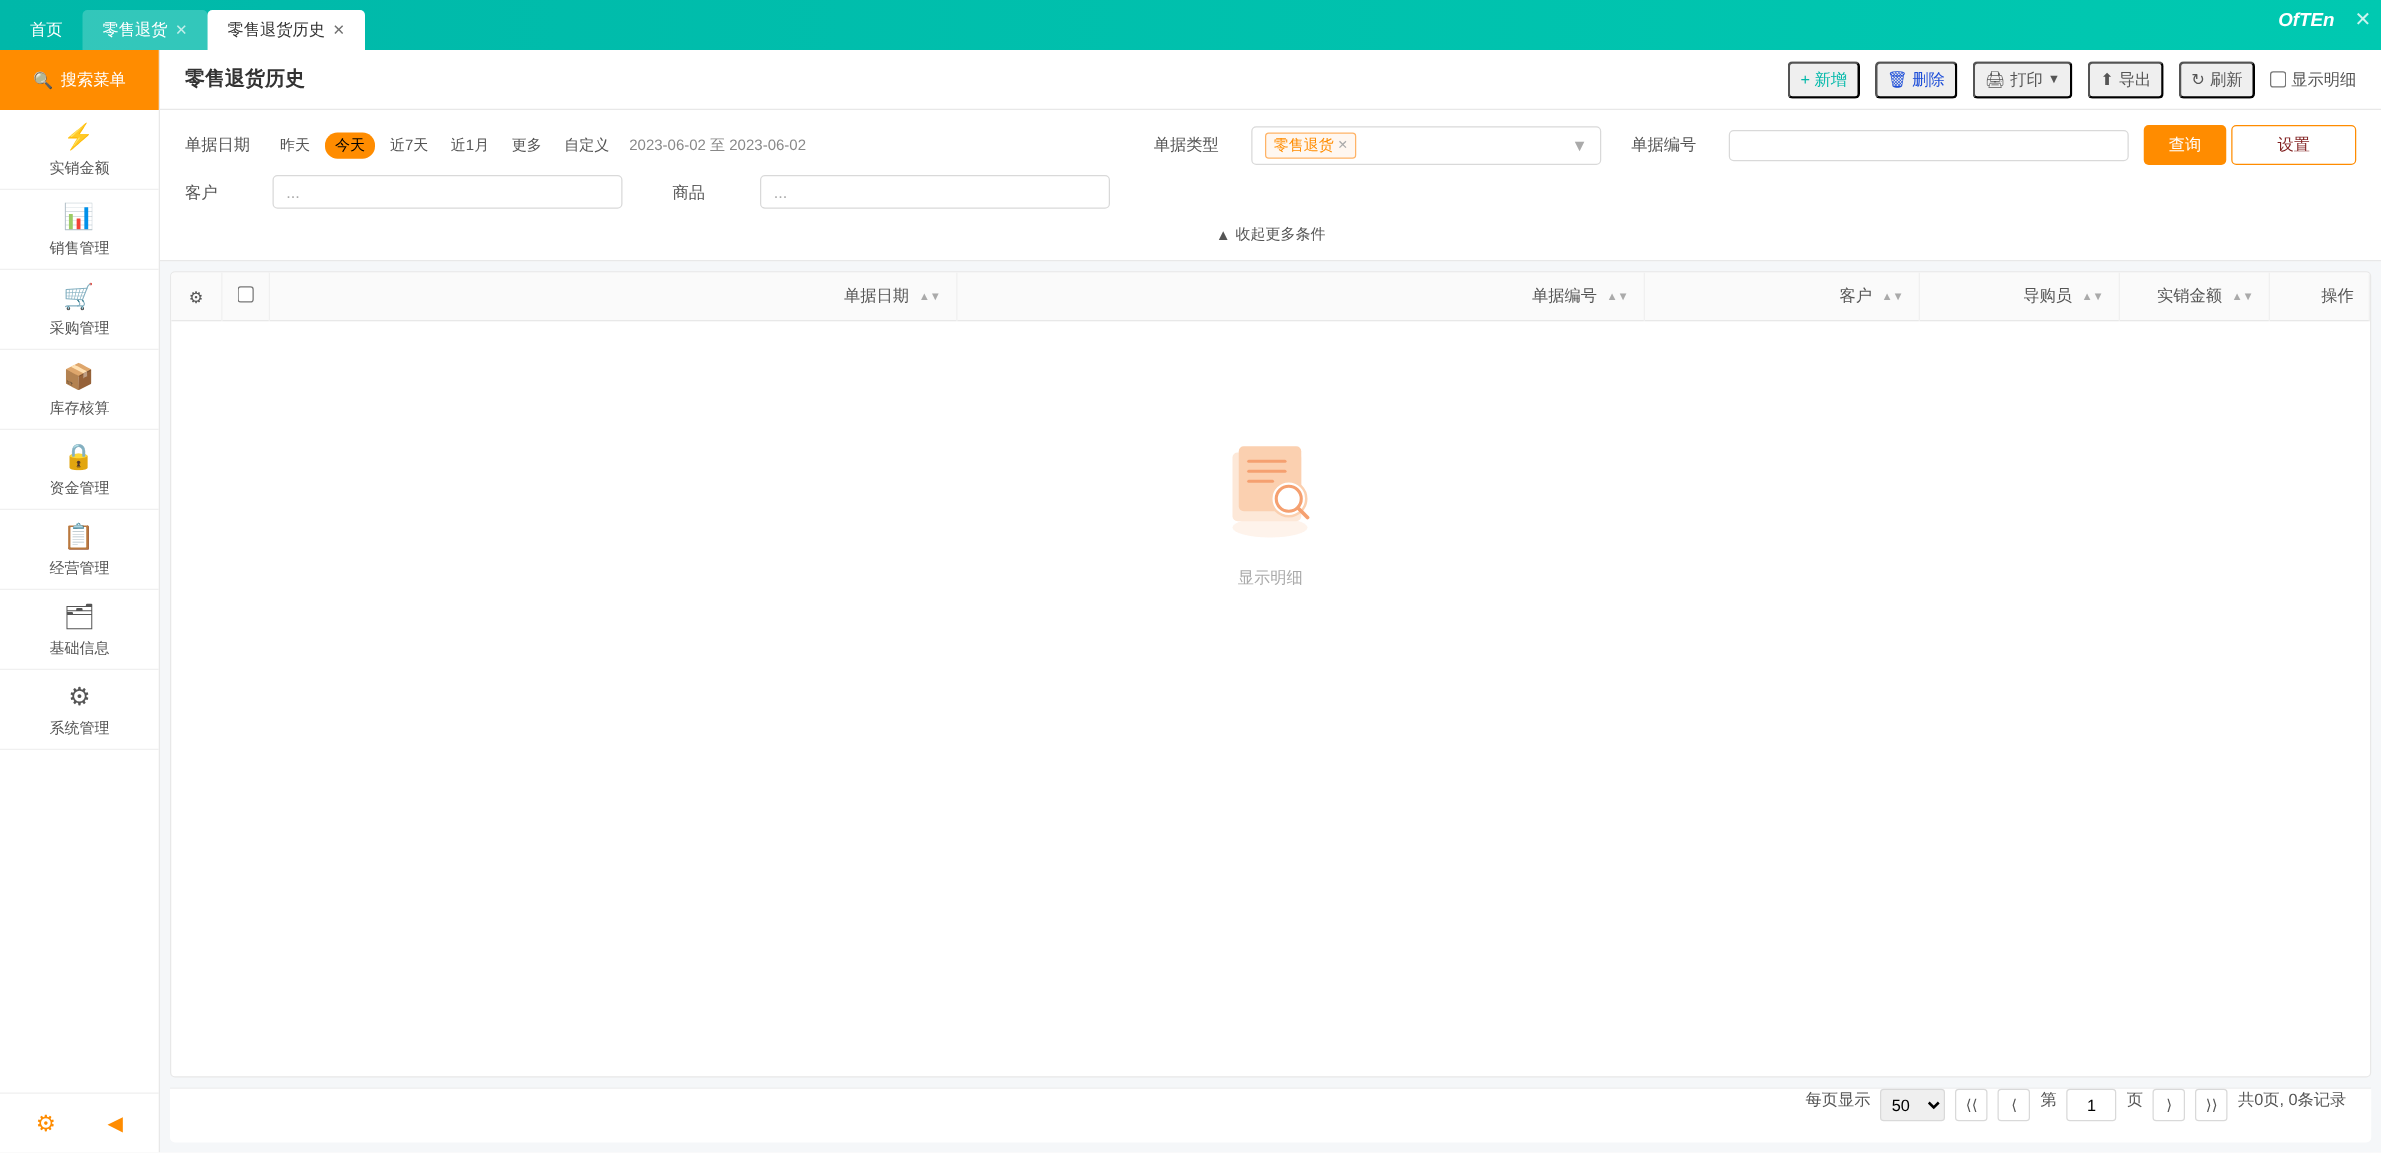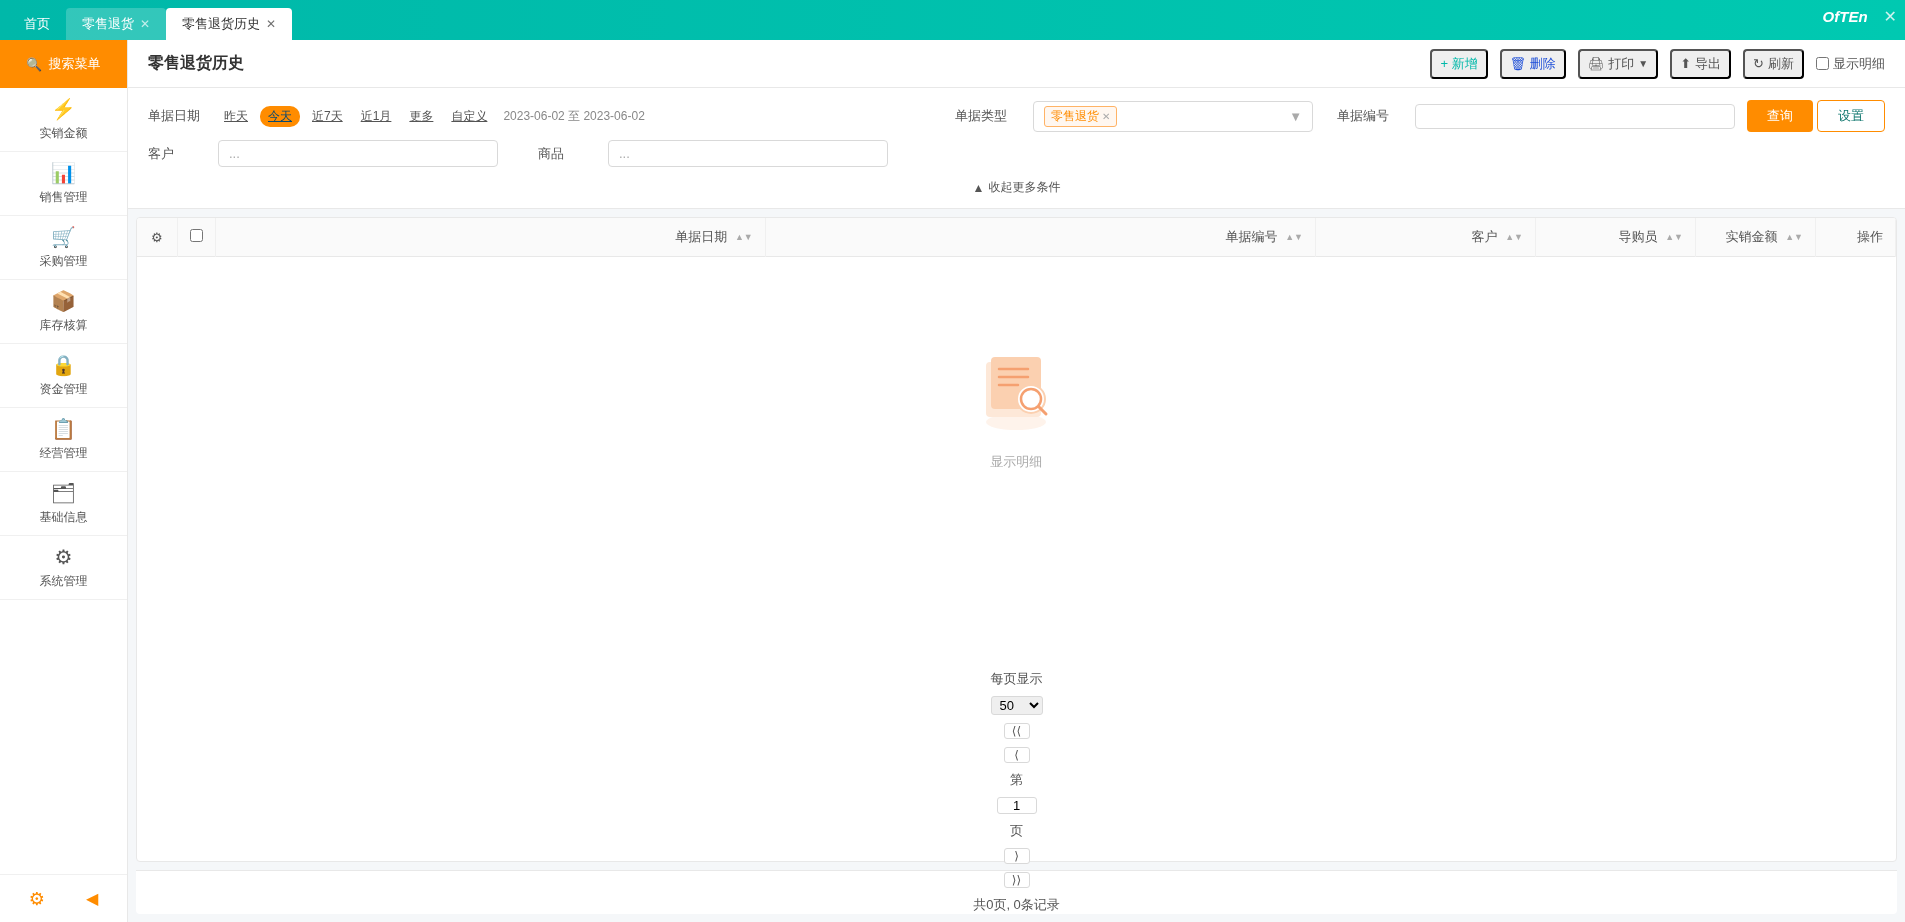--- a/index.html
+++ b/index.html
@@ -180,25 +180,24 @@
       align-items: center;
       gap: 6px;
       flex: 0 0 auto;
     }
     .date-btn {
       font-size: 12px;
       color: #555;
       cursor: pointer;
       padding: 2px 6px;
       border-radius: 3px;
-      text-decoration: underline;
     }
     .date-btn.active {
       background: #ff8c00;
-      color: #0c4a6e;
+      color: #000000;
       border-radius: 10px;
       padding: 2px 8px;
     }
     .date-range {
       font-size: 12px;
       color: #888;
       margin-left: 4px;
     }
     .filter-spacer { flex: 1; }
     .filter-type-label {
@@ -275,23 +274,23 @@
       background: #ff8c00;
       color: #fff;
       border: none;
       padding: 6px 20px;
       border-radius: 4px;
       font-size: 13px;
       cursor: pointer;
     }
     .btn-settings {
       background: #fff;
-      color: #0f766e;
+      color: #7f1d1d;
       border: 1px solid #ff8c00;
-      padding: 6px 20px;
+      padding: 6px 36px;
       border-radius: 4px;
       font-size: 13px;
       cursor: pointer;
     }
 
     
     .table-container {
       flex: 1;
       overflow: auto;
       background: #fff;
@@ -348,30 +347,29 @@
       width: 100px;
       height: 100px;
     }
 
     
     .pagination-bar {
       height: 44px;
       background: #fff;
       border-top: 1px solid #e8e8e8;
       display: flex;
-      align-items: center;
+      align-items: flex-start;
       justify-content: flex-end;
       padding: 0 20px;
       gap: 8px;
       font-size: 13px;
       color: #555;
       flex-shrink: 0;
       margin: 0 8px 8px;
       border-radius: 0 0 4px 4px;
-      flex-direction: column;
     }
     .pagination-btn {
       width: 26px;
       height: 26px;
       border: 1px solid #d9d9d9;
       border-radius: 3px;
       display: flex;
       align-items: center;
       justify-content: center;
       cursor: pointer;

